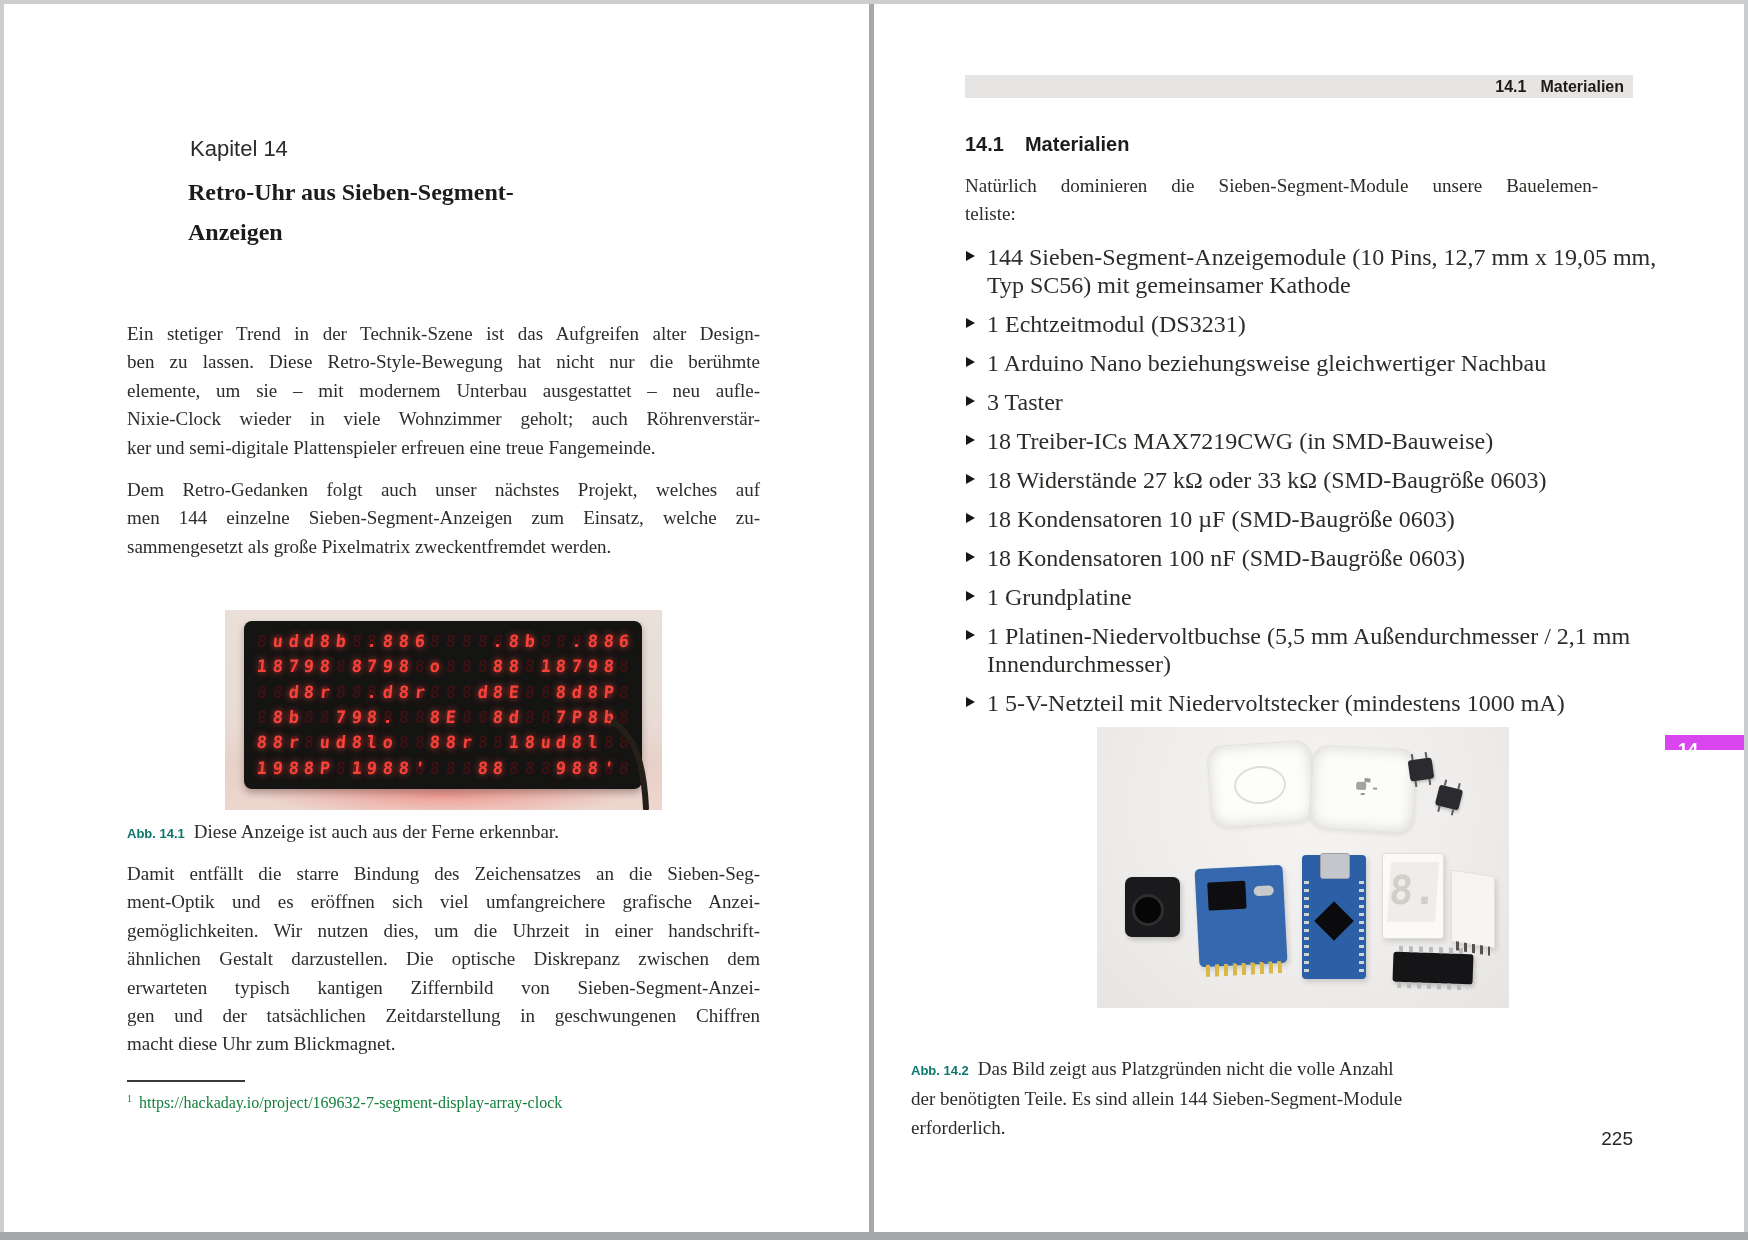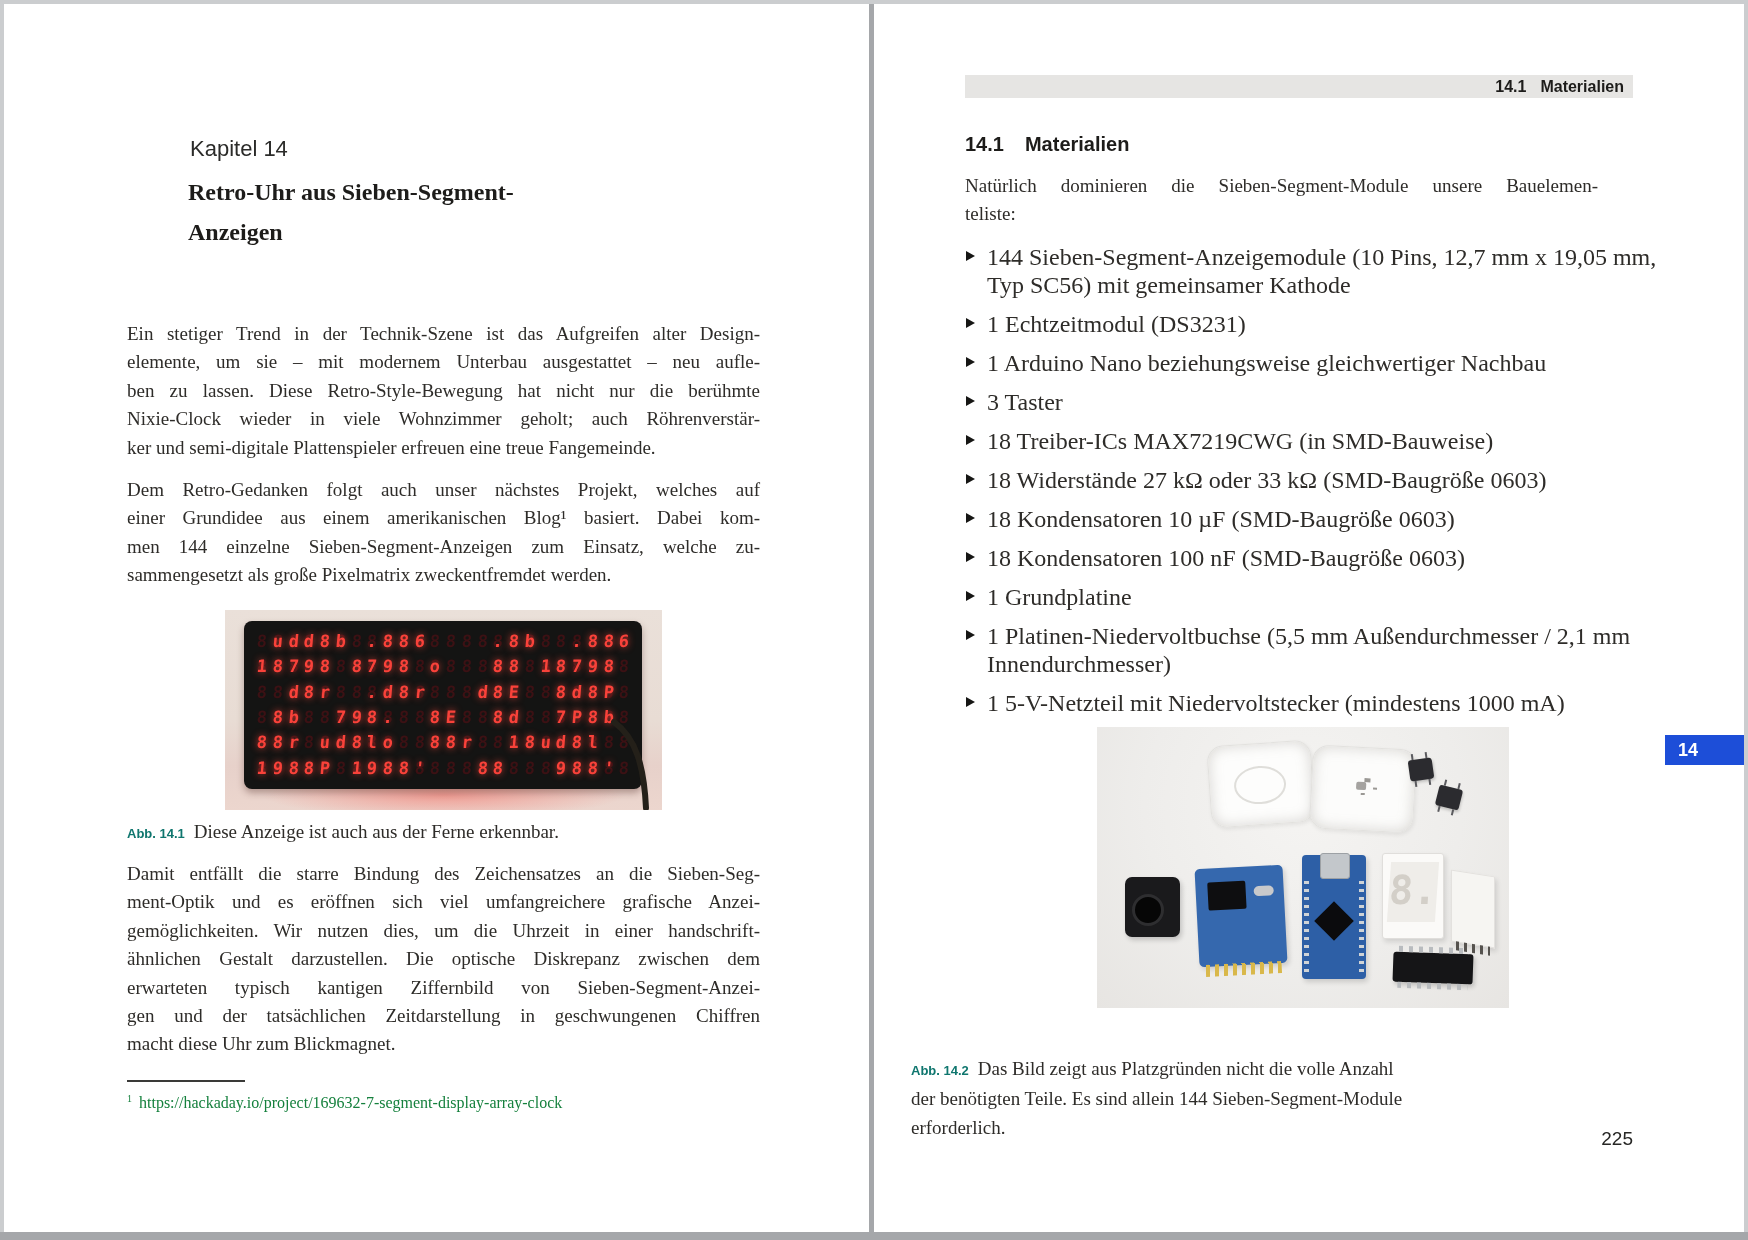--- a/index.html
+++ b/index.html
@@ -114,21 +114,21 @@
            background:repeating-linear-gradient(90deg,#55524e 0 3px,transparent 3px 8px);}
   .soic{left:296px;top:226px;width:80px;height:30px;background:#151517;border-radius:3px;transform:rotate(2deg);
            box-shadow:2px 3px 4px rgba(0,0,0,.18);}
   .soic::before,.soic::after{content:"";position:absolute;left:5px;right:5px;height:6px;
            background:repeating-linear-gradient(90deg,#b9bcbf 0 4px,transparent 4px 10px);}
   .soic::before{top:-6px;} .soic::after{bottom:-6px;}
 
   .caption2{position:absolute;left:911px;top:1016px;width:633px;margin-top:39px;}
   .page-number{position:absolute;left:965px;top:1128px;width:668px;text-align:right;
            font-family:"Liberation Sans","DejaVu Sans",sans-serif;font-weight:normal;font-size:19px;color:#262624;}
-  .chapter-tab{position:absolute;left:1665px;top:735px;width:79px;height:30px;background:#1d4ed8;color:#ffffff;
+  .chapter-tab{position:absolute;left:1665px;top:735px;width:79px;height:15px;background:#d946ef;color:#ffffff;
            font-family:"Liberation Sans","DejaVu Sans",sans-serif;font-weight:bold;font-size:18px;
            line-height:30px;box-sizing:border-box;padding-left:13px;}
 </style>
 </head>
 <body>
 
 <div class="stage">
 
   <div class="edge-top"></div>
   <div class="edge-left"></div>
@@ -137,28 +137,27 @@
   <div class="bottom-band"></div>
 
   <div class="kicker sans">Kapitel 14</div>
   <div class="chapter-title ragged lines">
       <div class="jline">Retro-Uhr aus Sieben-Segment-</div>
       <div class="jline jlast">Anzeigen</div>
     </div>
 
   <div class="body-par par1 lines">
       <div class="jline">Ein stetiger Trend in der Technik-Szene ist das Aufgreifen alter Design-</div>
+      <div class="jline">ben zu lassen. Diese Retro-Style-Bewegung hat nicht nur die berühmte</div>
       <div class="jline">elemente, um sie – mit modernem Unterbau ausgestattet – neu aufle-</div>
-      <div class="jline">ben zu lassen. Diese Retro-Style-Bewegung hat nicht nur die berühmte</div>
       <div class="jline">Nixie-Clock wieder in viele Wohnzimmer geholt; auch Röhrenverstär-</div>
       <div class="jline jlast">ker und semi-digitale Plattenspieler erfreuen eine treue Fangemeinde.</div>
     </div>
   <div class="body-par par2 lines">
       <div class="jline">Dem Retro-Gedanken folgt auch unser nächstes Projekt, welches auf</div>
-      <div class="jline">einer Grundidee aus einem amerikanischen Blog¹ basiert. Dabei kom-</div>
       <div class="jline">men 144 einzelne Sieben-Segment-Anzeigen zum Einsatz, welche zu-</div>
       <div class="jline jlast">sammengesetzt als große Pixelmatrix zweckentfremdet werden.</div>
     </div>
 
   <div class="figure1">
     <div class="clock-glow"></div>
     <div class="clock-panel">
       <div class="seg-grid">
           <span class="seg-cell">
             <span class="seg-dim">8</span>

